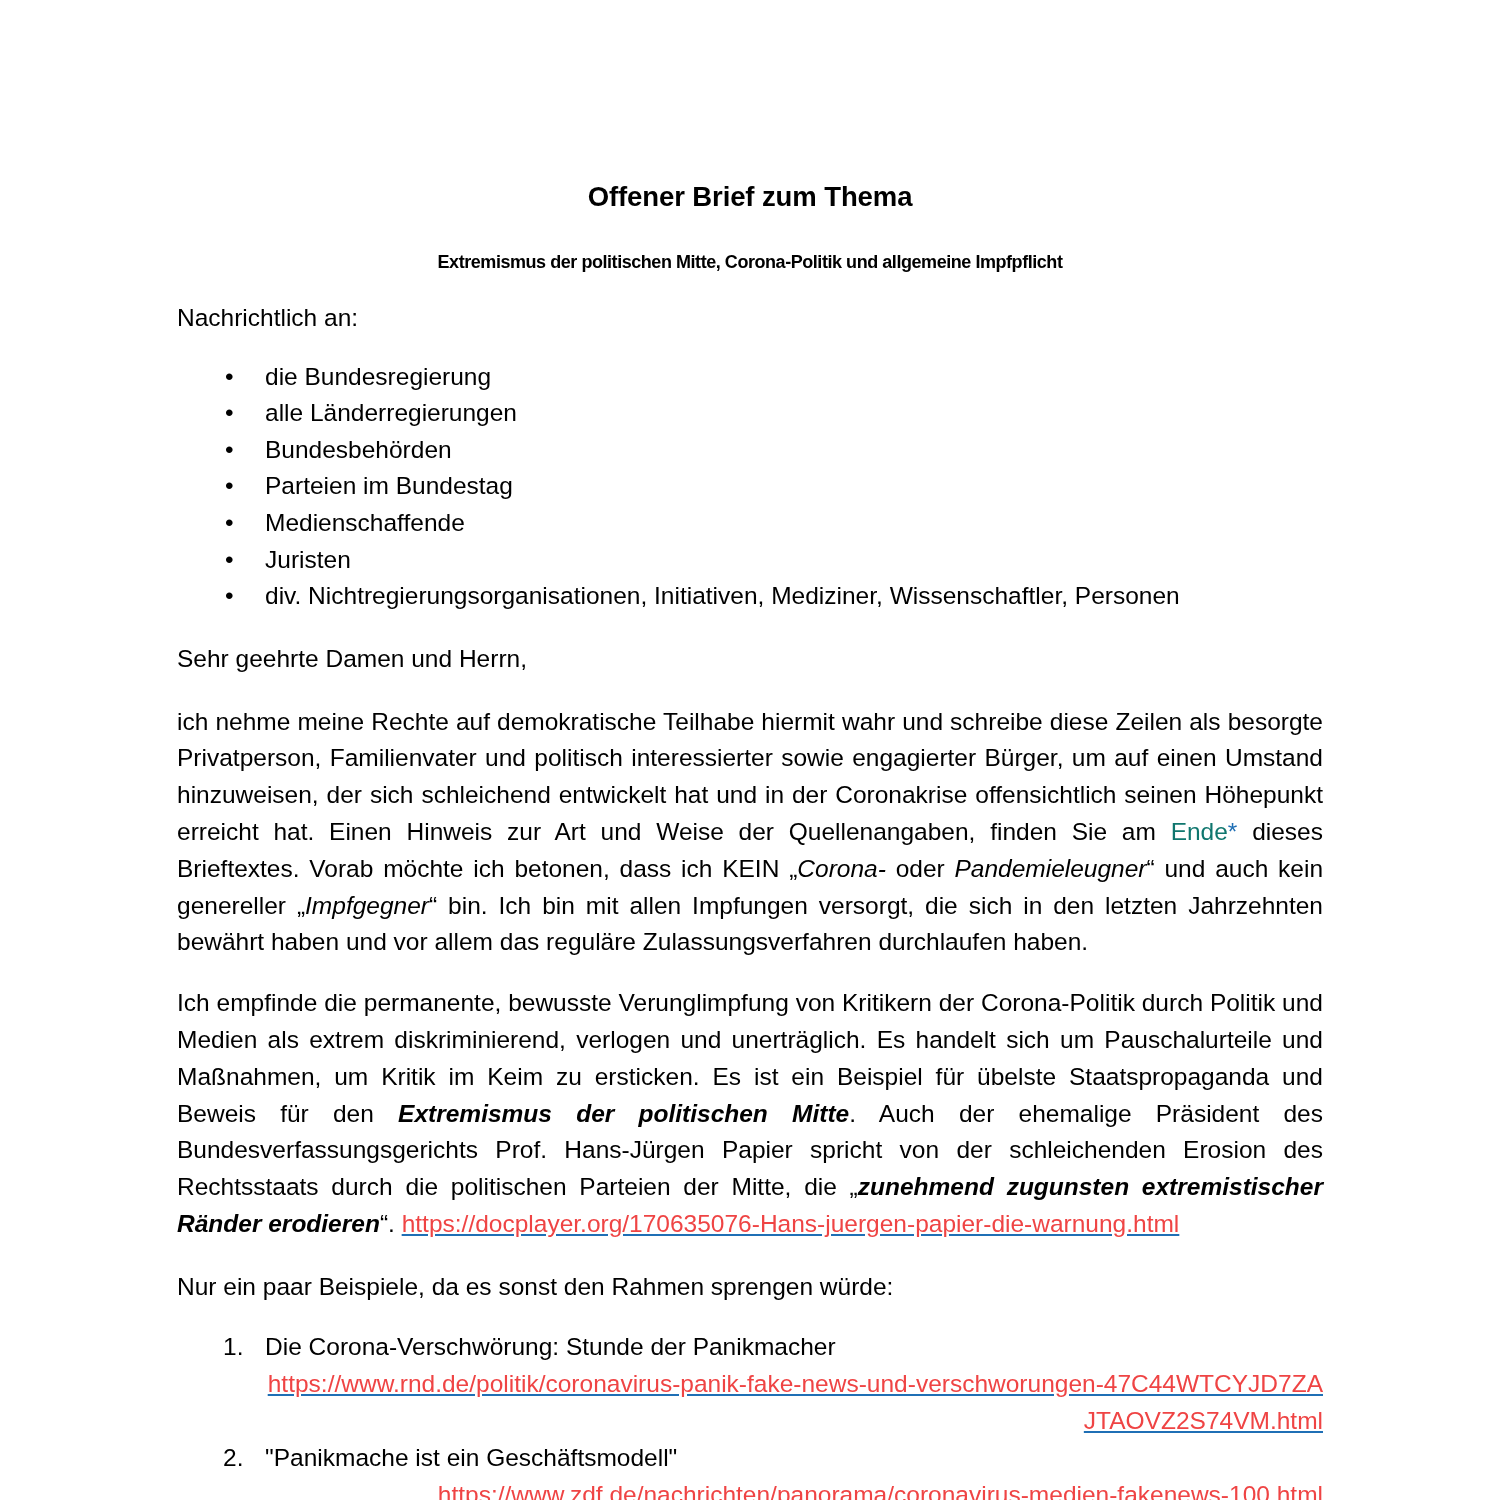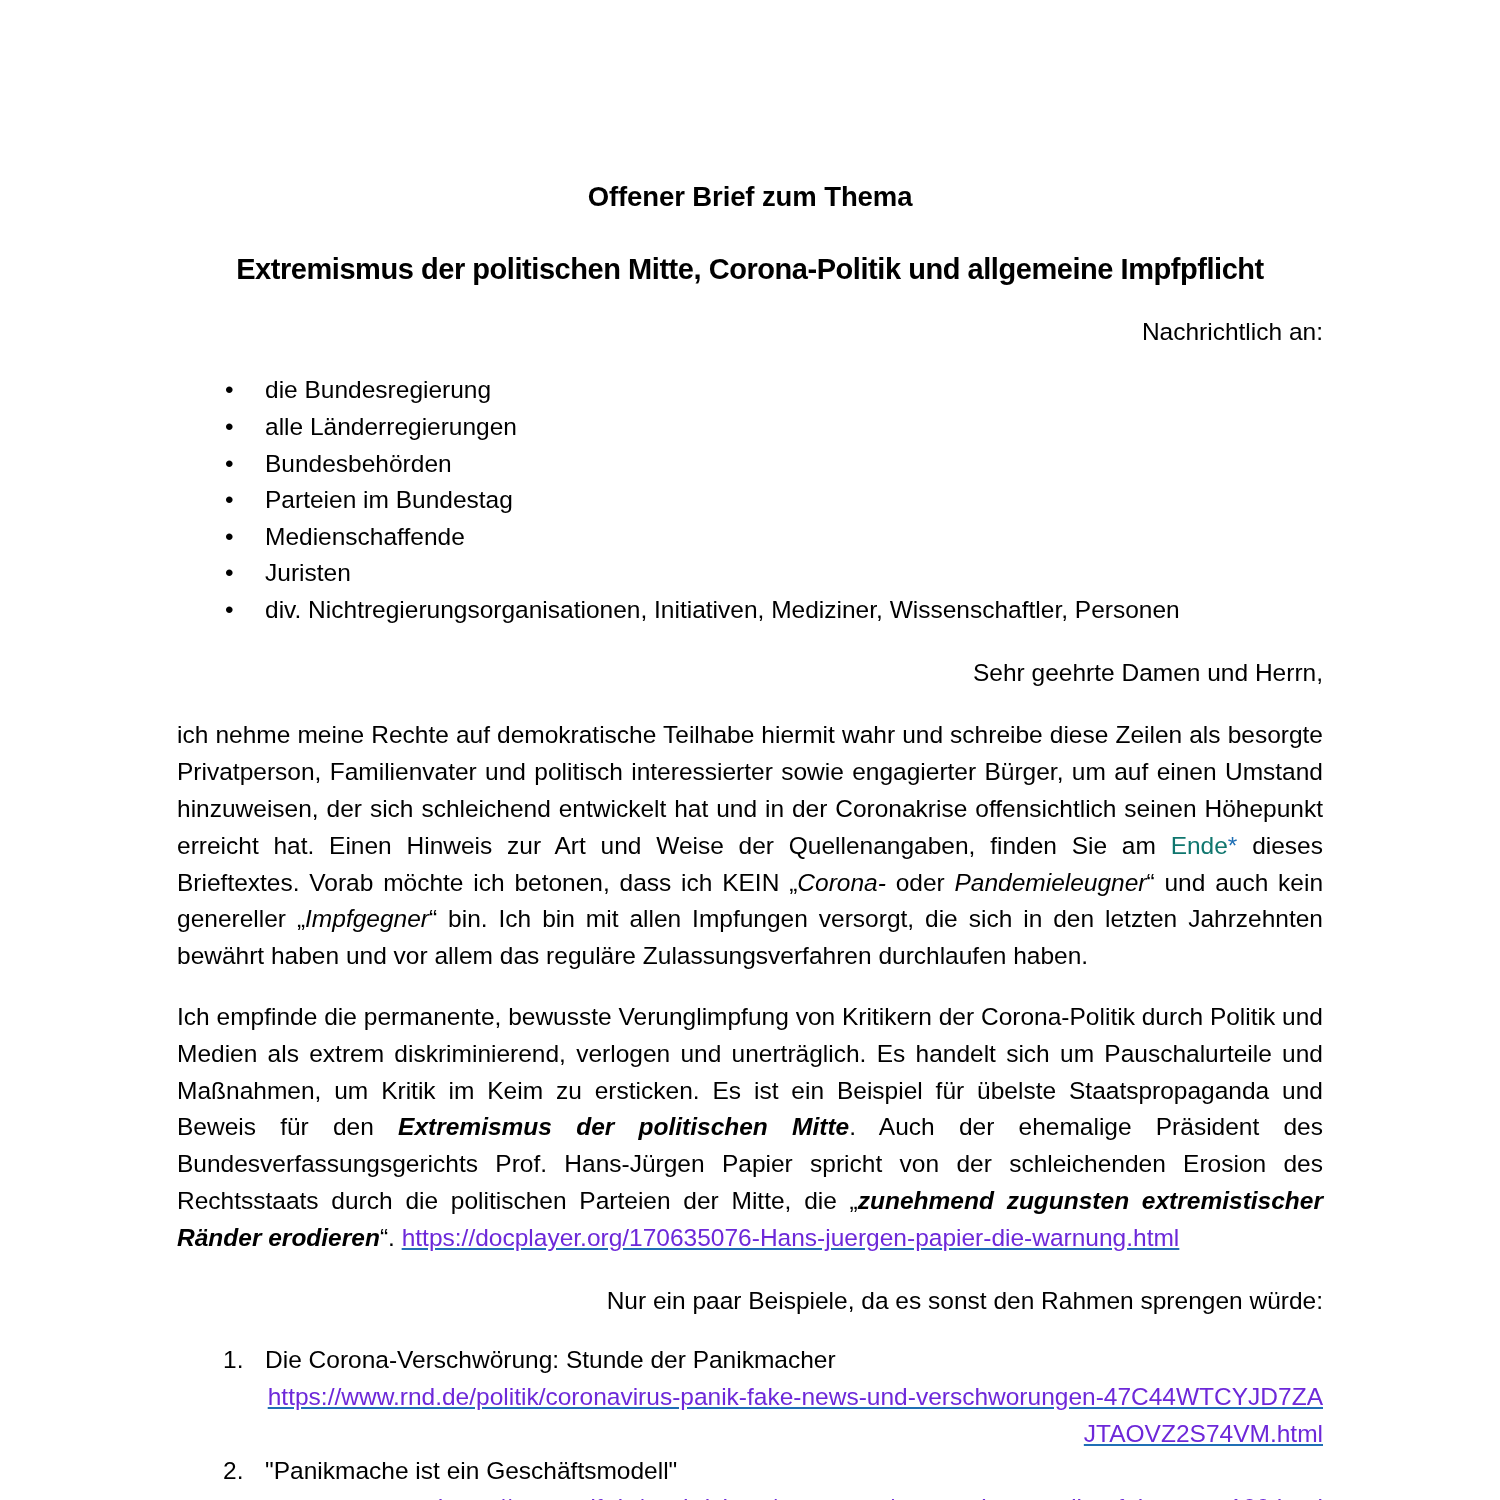--- a/index.html
+++ b/index.html
@@ -32,36 +32,36 @@
     text-align: center;
     font-size: 27.5px;
     font-weight: bold;
     margin: 0;
     padding-top: 180px;
     line-height: 1.25;
     letter-spacing: -0.1px;
   }
   .title-sub {
     text-align: center;
-    font-size: 29px;
+    font-size: 18px;
     font-weight: bold;
     margin: 0;
     padding-top: 37px;
     line-height: 1.25;
     letter-spacing: -0.45px;
     white-space: nowrap;
   }
 
   
   p.para {
     font-size: 24.5px;
     line-height: 36.8px;
     margin: 0;
     padding-top: 26px;
-    text-align: right;
+    text-align: left;
   }
   p.para.justify {
     text-align: justify;
     text-justify: inter-word;
   }
   p.para.tight {
     padding-top: 24px;
   }
 
   
@@ -106,21 +106,21 @@
   }
   ol.numbers > li .li-link {
     display: block;
     text-align: right;
   }
 
   
   .bi { font-weight: bold; font-style: italic; }
   .it { font-style: italic; margin-top: 20px; }
   .lnk {
-    color: #6d28d9;
+    color: #ef4444;
     text-decoration: underline;
     text-decoration-color: #1F6FB5;
     word-break: break-all;
   }
   .lnk-plain {
     color: #0f766e;
     text-decoration: none;
   }
   .star {
     color: #1F6FB5;

